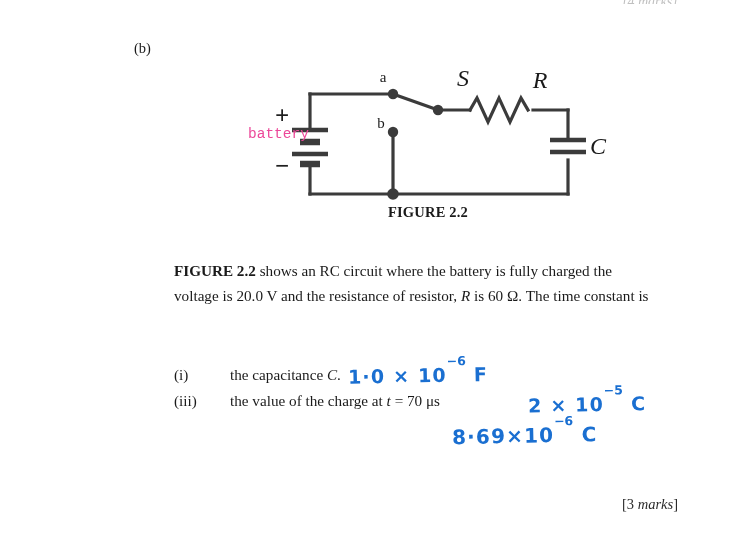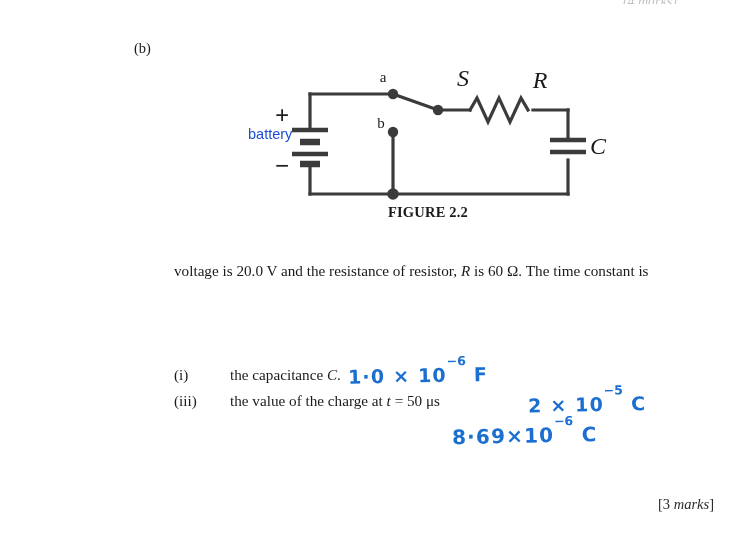--- a/index.html
+++ b/index.html
@@ -49,22 +49,22 @@
     width: 360px;
     height: 170px;
   }
   #circuit-svg { display: block; }
 
   #battery-label {
     position: absolute;
     left: 0px;
     top: 64px;
     font-size: 14.5px;
-    font-family: Liberation Sans, sans-serif;
-    color: #1d4ed8;
+    font-family: Liberation Mono, monospace;
+    color: #ec4899;
   }
 
   #figure-caption {
     position: absolute;
     left: 248px;
     top: 204px;
     width: 360px;
     text-align: center;
     font-family: "Liberation Serif", serif;
     font-weight: bold;
@@ -138,21 +138,20 @@
   #ans-iii { left: 452px; top: 423px; font-size: 20px; }
 
   
   #bottom-marks {
     position: absolute;
     left: 622px;
     top: 496px;
     font-family: "Liberation Serif", serif;
     font-size: 14.5px;
     color: #2b2b2b;
-    margin-left: 36px;
   }
   #bottom-marks i { font-style: italic; }
 </style>
 </head>
 <body>
 
 <div id="top-marks">[4 marks]</div>
 
 <div id="part-label">(b)</div>
 
@@ -213,33 +212,36 @@
     <text x="215" y="24" font-family="Liberation Serif, serif" font-size="24" font-style="italic" fill="#1a1a1a" text-anchor="middle">S</text>
     <text x="292" y="26" font-family="Liberation Serif, serif" font-size="24" font-style="italic" fill="#1a1a1a" text-anchor="middle">R</text>
     <text x="350" y="92" font-family="Liberation Serif, serif" font-size="24" font-style="italic" fill="#1a1a1a" text-anchor="middle">C</text>
   </svg>
 </div>
 
 <div id="figure-caption">FIGURE 2.2</div>
 
 <div id="body-block">
   <div class="body-line">
+    <b>FIGURE 2.2</b><span> shows an RC circuit where the battery is fully charged the</span>
+  </div>
+  <div class="body-line">
     <span>voltage is 20.0 V and the resistance of resistor, </span><i>R</i><span> is 60 Ω. The time constant is</span>
   </div>
 </div>
 
 <div id="items-block">
 
   <div class="q-row">
     <span class="q-num">(i)</span><span class="q-text"><span>the capacitance </span><i>C</i><span>.</span></span>
   </div>
 
 
   <div class="q-row">
-    <span class="q-num">(iii)</span><span class="q-text"><span>the value of the charge at </span><i>t</i><span> = 50 μs</span></span>
+    <span class="q-num">(iii)</span><span class="q-text"><span>the value of the charge at </span><i>t</i><span> = 70 μs</span></span>
   </div>
 </div>
 
 <div class="hand" id="ans-i">
   <span>1·0 × 10</span><sup>−6</sup><span> F</span>
 </div>
 
 <div class="hand" id="ans-ii">
   <span>2 × 10</span><sup>−5</sup><span> C</span>
 </div>

